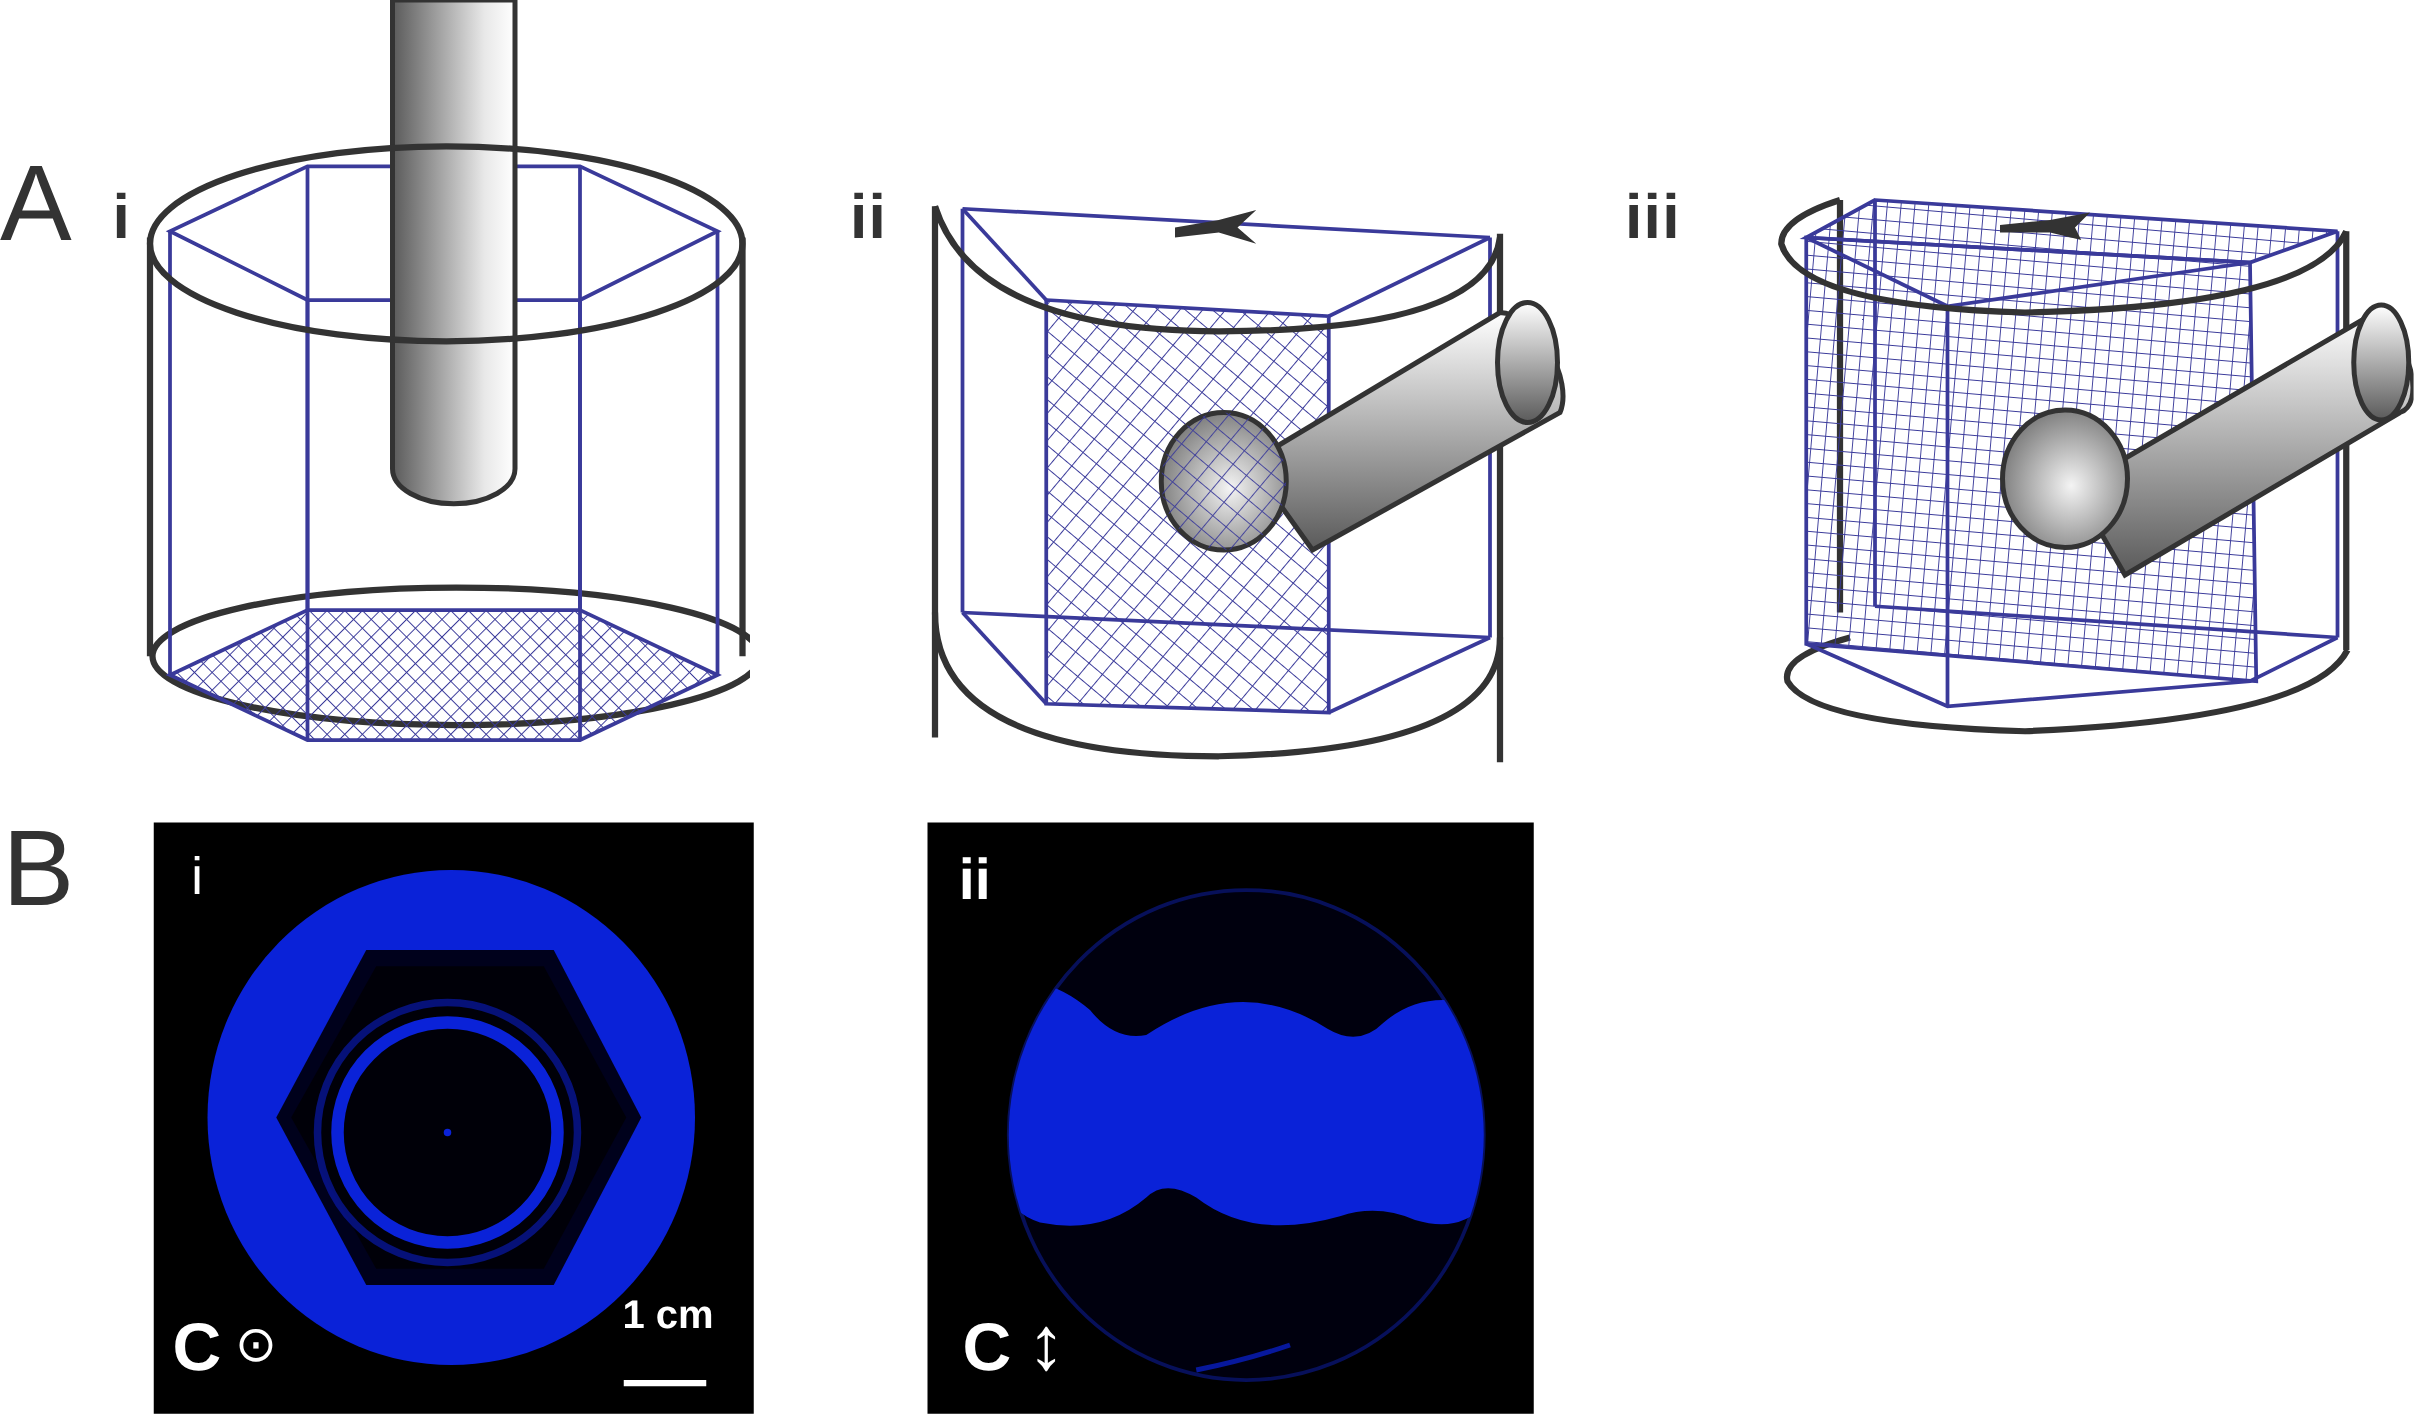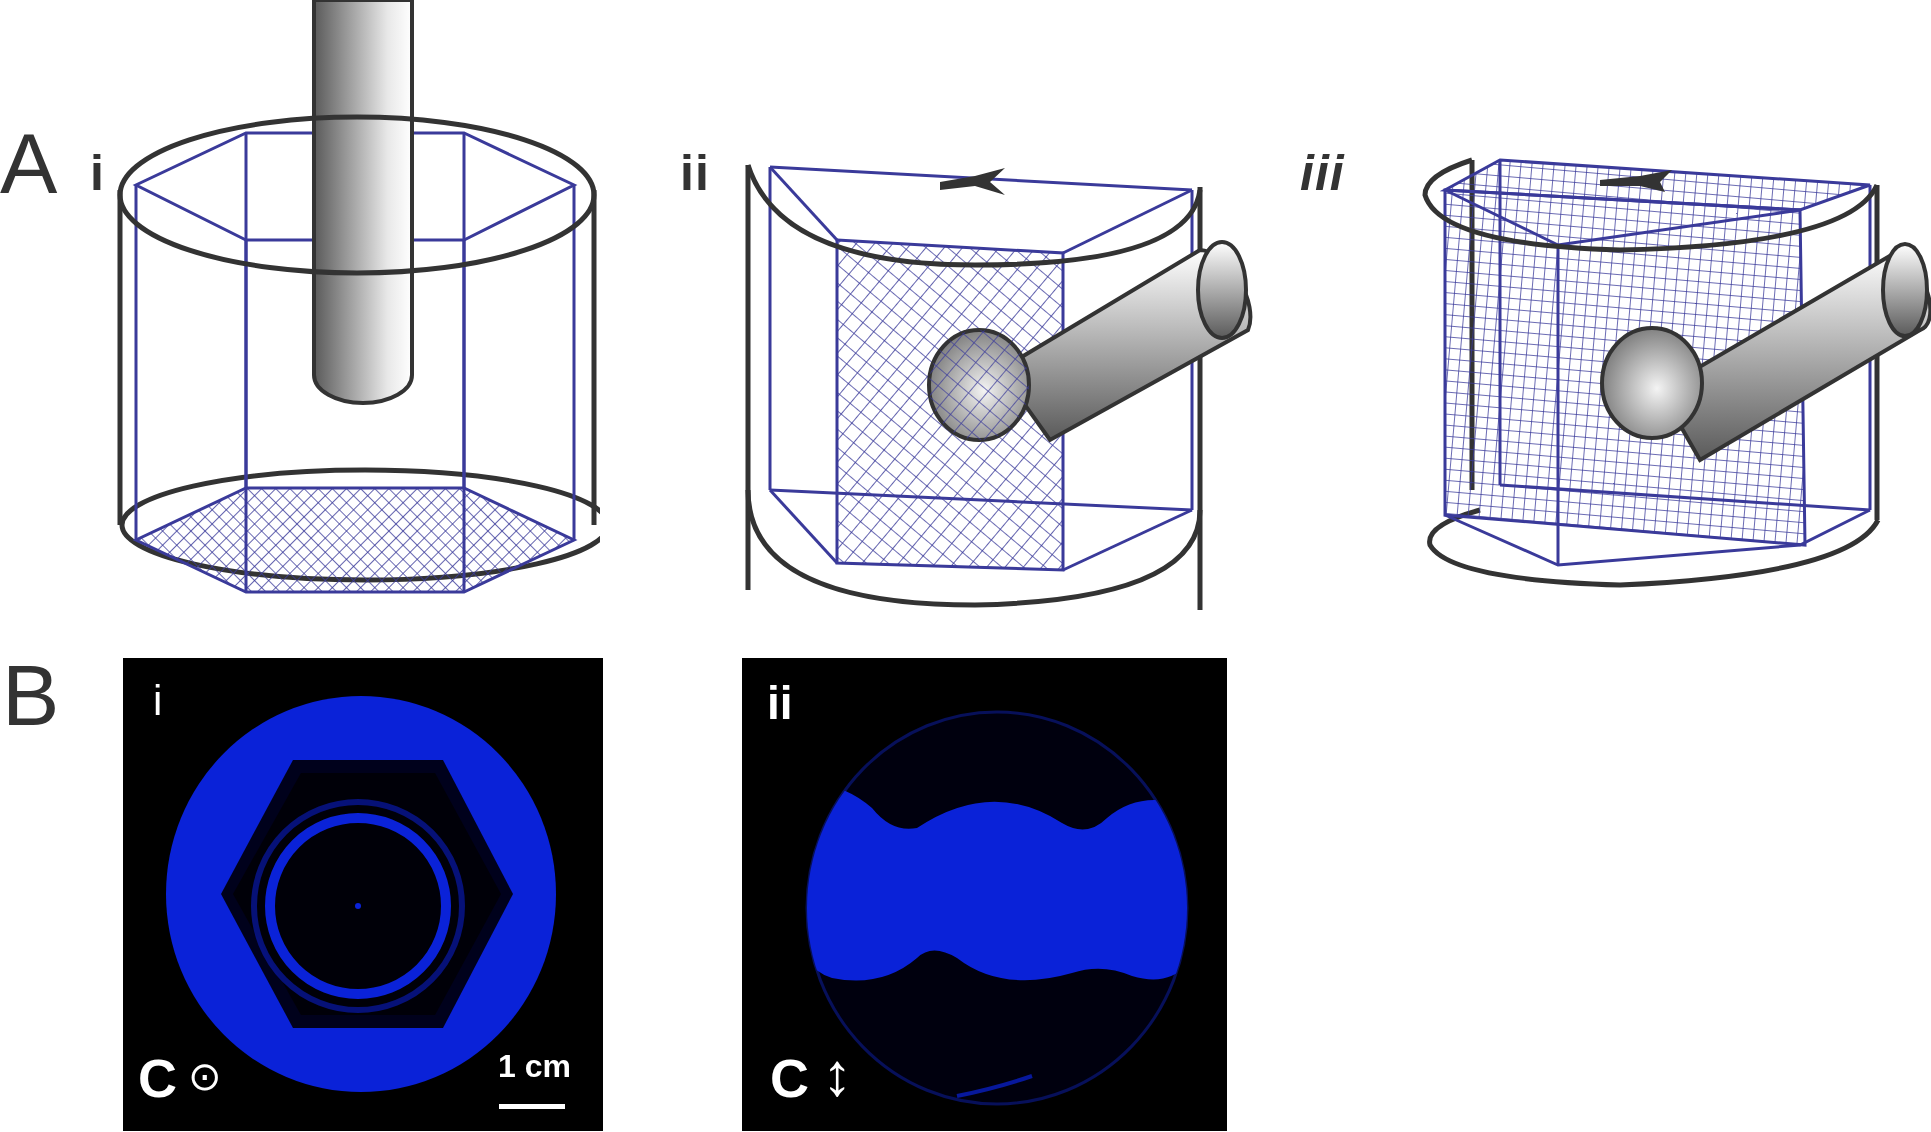--- a/index.html
+++ b/index.html
@@ -12,21 +12,21 @@
   .photo-label{position:absolute;color:#fff;font-family:"Liberation Sans",sans-serif;font-weight:700;line-height:1;}
   .scale-text{position:absolute;color:#fff;font-family:"Liberation Sans",sans-serif;font-weight:700;font-size:32px;line-height:1;}
   .scale-bar{position:absolute;height:5px;background:#fff;}
 </style>
 </head>
 <body>
 
 <div class="panel-letter" style="left:0px;top:120px;">A</div>
 <div class="sub-label" style="left:90px;top:148px;">i</div>
 <div class="sub-label" style="left:680px;top:148px;">ii</div>
-<div class="sub-label" style="left:1300px;top:148px;font-style:italic;">iii</div>
+<div class="sub-label" style="left:1300px;top:148px;">iii</div>
 
 <svg class="diagram" style="left:110px;top:0px;" width="490" height="600" viewBox="110 0 490 600">
   <defs>
     <linearGradient id="rodGrad" x1="0" x2="1" y1="0" y2="0">
       <stop offset="0" stop-color="#5a5a5a"></stop>
       <stop offset="0.75" stop-color="#e8e8e8"></stop>
       <stop offset="1" stop-color="#ffffff"></stop>
     </linearGradient>
     <pattern id="meshA" width="10" height="10" patternUnits="userSpaceOnUse" patternTransform="rotate(45)">
       <path d="M0 0 L0 10 M0 0 L10 0" stroke="#3a3a9a" stroke-width="1.6" fill="none"></path>
@@ -154,21 +154,21 @@
     <ellipse cx="238" cy="236" rx="195" ry="198" fill="#0a22d8"></ellipse>
     <polygon points="170,102 320,102 390,236 320,370 170,370 98,236" fill="#000012" opacity="0.95"></polygon>
     <polygon points="178,115 312,115 378,236 312,357 178,357 110,236" fill="#000008"></polygon>
     <circle cx="235" cy="248" r="88" fill="none" stroke="#0a22d8" stroke-width="10"></circle>
     <circle cx="235" cy="248" r="104" fill="none" stroke="#0818a8" stroke-width="6" opacity="0.7"></circle>
     <circle cx="235" cy="248" r="3" fill="#0a22d8"></circle>
   </svg>
   <div class="photo-label" style="left:30px;top:22px;font-size:42px;font-weight:400;">i</div>
   <div class="photo-label" style="left:15px;top:393px;font-size:54px;">C</div>
   <div class="photo-label" style="left:65px;top:398px;font-size:40px;font-weight:400;">⊙</div>
-  <div class="scale-text" style="left:375px;top:392px;">1 cm</div>
+  <div class="scale-text" style="left:375px;top:377px;">1 cm</div>
   <div class="scale-bar" style="left:376px;top:446px;width:66px;"></div>
 </div>
 
 <div class="photo" style="left:742px;top:658px;width:485px;height:473px;">
   <svg width="485" height="473">
     <defs>
       <clipPath id="discClip">
           <ellipse cx="255" cy="250" rx="190" ry="196"></ellipse>
         </clipPath>
     </defs>

